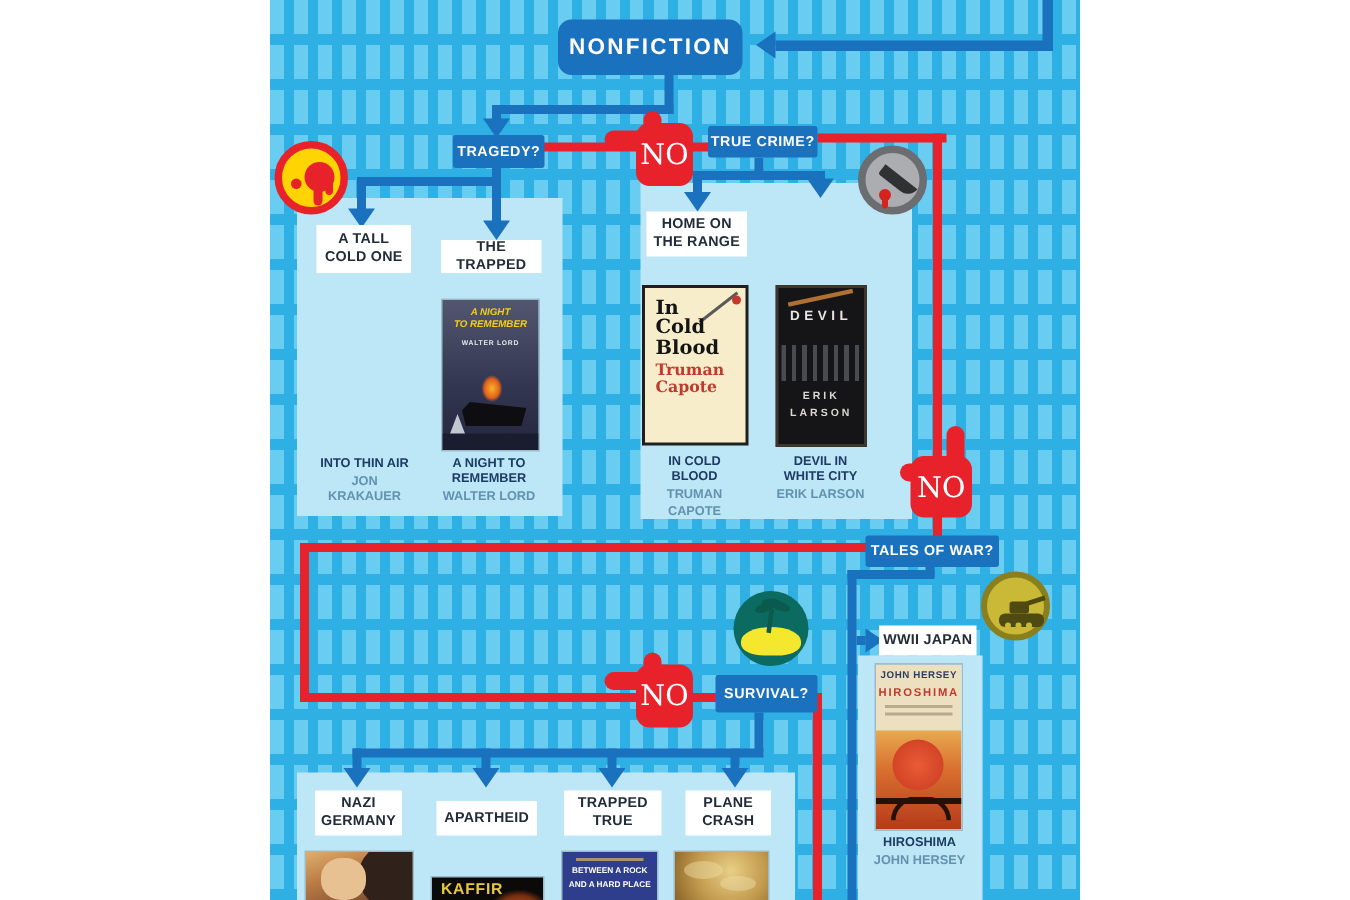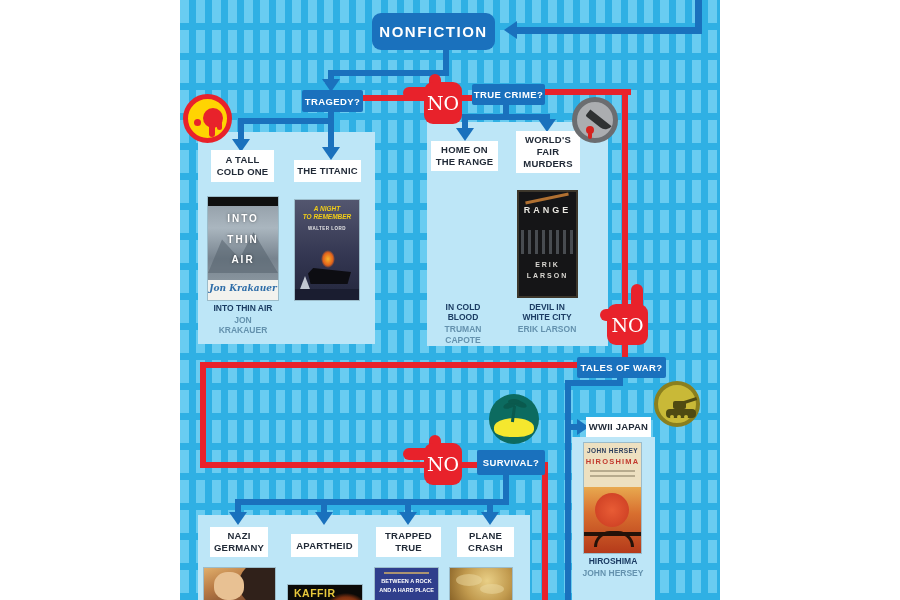--- a/index.html
+++ b/index.html
@@ -221,30 +221,25 @@
       <div class="palm">
           <span>NO</span>
         </div>
     </div>
 
     <div class="wlabel" style="left:31px;top:150px;width:63px;height:32px;">
       <span>A TALL
 COLD ONE</span>
     </div>
     <div class="wlabel" style="left:114px;top:160px;width:67px;height:22px;">
-      <span>THE TITANIC</span>
+      <span>THE TRAPPED</span>
     </div>
     <div class="wlabel" style="left:251px;top:141px;width:67px;height:30px;">
       <span>HOME ON
 THE RANGE</span>
-    </div>
-    <div class="wlabel" style="left:336px;top:131px;width:64px;height:42px;">
-      <span>WORLD'S
-FAIR
-MURDERS</span>
     </div>
     <div class="wlabel" style="left:406px;top:417px;width:65px;height:20px;z-index:6;">
       <span>WWII JAPAN</span>
     </div>
     <div class="wlabel" style="left:30px;top:527px;width:58px;height:30px;">
       <span>NAZI
 GERMANY</span>
     </div>
     <div class="wlabel" style="left:111px;top:534px;width:67px;height:23px;">
       <span>APARTHEID</span>
@@ -278,45 +273,44 @@
     </div>
     <div class="icon-circle" style="left:474px;top:381px;width:46px;height:46px;background:#C9B937;border:4px solid #8A7F1E;">
       <div class="tank-barrel" style="position:absolute;"></div>
       <div class="tank-turret" style="position:absolute;"></div>
       <div class="tank-body" style="position:absolute;"></div>
       <div class="tank-wheel" style="position:absolute;left:12px;"></div>
       <div class="tank-wheel" style="position:absolute;left:19px;"></div>
       <div class="tank-wheel" style="position:absolute;left:26px;"></div>
     </div>
 
-    <div class="book b-ita" style="left:28px;top:197px;width:70px;height:103px;">
-      <div class="ita-topbar"></div>
-      <div class="ita-mtn"></div>
-      <div class="ita-title">INTO
-THIN
-AIR</div>
-      <div class="ita-band">
-        <div class="ita-author">Jon Krakauer</div>
-      </div>
-    </div>
 
     <div class="book b-night" style="left:115px;top:200px;width:64px;height:100px;">
       <div class="n-title">A NIGHT
 TO REMEMBER</div>
       <div class="n-author">WALTER LORD</div>
       <div class="n-flame"></div>
       <div class="n-hull"></div>
       <div class="n-berg"></div>
       <div class="n-sea"></div>
     </div>
 
+    <div class="book b-icb" style="left:250px;top:192px;width:67px;height:103px;">
+      <div class="icb-pin"></div>
+      <div class="icb-pinhead"></div>
+      <div class="icb-title">In
+Cold
+Blood</div>
+      <div class="icb-author">Truman
+Capote</div>
+    </div>
 
     <div class="book b-devil" style="left:337px;top:190px;width:61px;height:108px;">
       <div class="dv-beam"></div>
-      <div class="dv-title">RANGE</div>
+      <div class="dv-title">DEVIL</div>
       <div class="dv-sky"></div>
       <div class="dv-author">ERIK
 LARSON</div>
     </div>
 
     <div class="book" style="left:404px;top:443px;width:57px;height:110px;">
       <div class="h-top">
         <div class="h-author">JOHN HERSEY</div>
         <div class="h-title">HIROSHIMA</div>
         <div class="h-line" style="top:27px;"></div>
@@ -346,20 +340,25 @@
     <div class="book b-gold" style="left:270px;top:568px;width:62px;height:32px;">
       <div class="cloud" style="left:6px;top:6px;width:26px;height:12px;"></div>
       <div class="cloud" style="left:30px;top:16px;width:24px;height:10px;"></div>
     </div>
 
     <div class="caption" style="left:13px;top:303px;width:100px;">
       <div class="t">INTO THIN AIR</div>
       <div class="a">JON
 KRAKAUER</div>
     </div>
+    <div class="caption" style="left:96px;top:303px;width:100px;">
+      <div class="t">A NIGHT TO
+REMEMBER</div>
+      <div class="a">WALTER LORD</div>
+    </div>
     <div class="caption" style="left:233px;top:302px;width:100px;">
       <div class="t">IN COLD
 BLOOD</div>
       <div class="a">TRUMAN
 CAPOTE</div>
     </div>
     <div class="caption" style="left:317px;top:302px;width:100px;">
       <div class="t">DEVIL IN
 WHITE CITY</div>
       <div class="a">ERIK LARSON</div>

